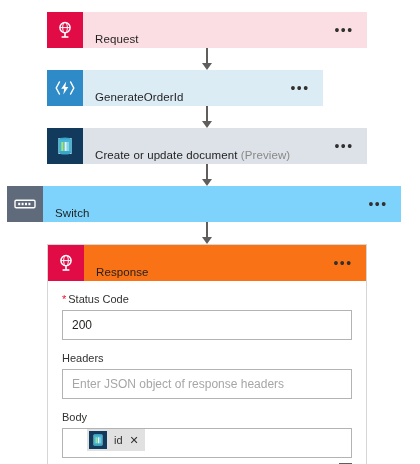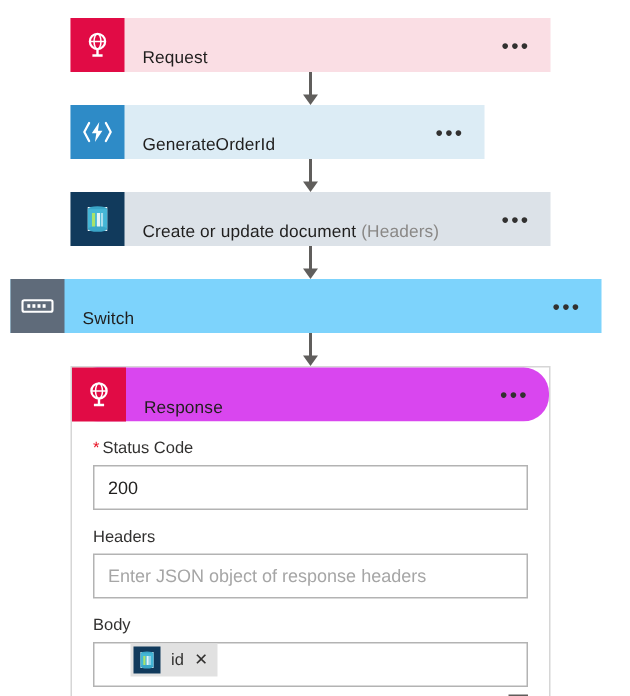--- a/index.html
+++ b/index.html
@@ -107,21 +107,21 @@
   
   #card-response {
     position: absolute;
     left: 47px;
     top: 244px;
     width: 320px;
     background: #ffffff;
     border: 1px solid #d6d6d6;
     box-sizing: border-box;
   }
-  #card-response .card-header { background: #d946ef; border-radius: 17px; }
+  #card-response .card-header { background: #f97316; }
   #card-response .icon-box { background: #e10b45; }
 
   .card-body {
     padding: 12px 14px 10px 14px;
     background: #ffffff;
   }
 
   .field { margin-bottom: 12px; }
   .field:last-child { margin-bottom: 0; }
 
@@ -284,21 +284,21 @@
           <ellipse cx="9" cy="3.4" rx="6.5" ry="1.9" fill="#3aa6c8"></ellipse>
           <rect x="2.5" y="3.4" width="13" height="13.2" fill="#45b6d6"></rect>
           <ellipse cx="9" cy="16.6" rx="6.5" ry="1.9" fill="#3aa6c8"></ellipse>
           <rect x="5.3" y="6" width="2.1" height="9" fill="#a9e36a"></rect>
           <rect x="8.6" y="6" width="2.1" height="9" fill="#ffffff" opacity="0.85"></rect>
           <rect x="11.3" y="6" width="1.4" height="9" fill="#ffffff" opacity="0.55"></rect>
         </svg>
       </div>
       <div class="card-title">
         <span>Create or update document</span>
-        <span class="preview">(Headers)</span>
+        <span class="preview">(Preview)</span>
       </div>
       <div class="ellipsis">•••</div>
     </div>
   </div>
 
   <div class="card" id="card-switch">
     <div class="card-header">
       <div class="icon-box">
         <svg width="22" height="14" viewBox="0 0 22 14" aria-hidden="true">
           <rect x="1" y="3.2" width="20" height="7.6" rx="1.2" fill="none" stroke="#ffffff" stroke-width="1.4"></rect>

